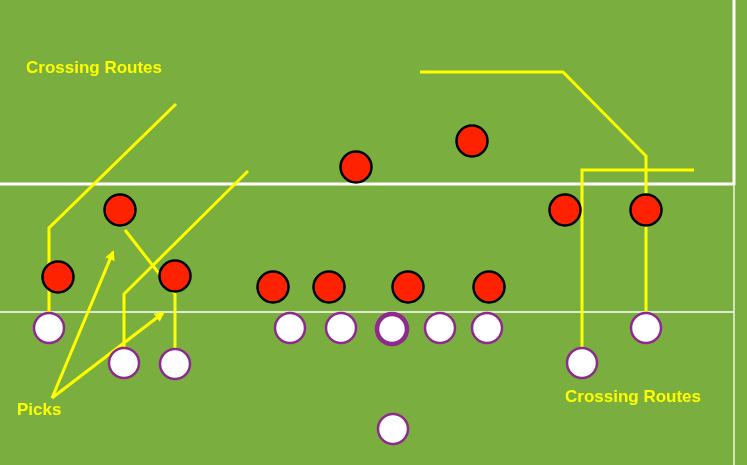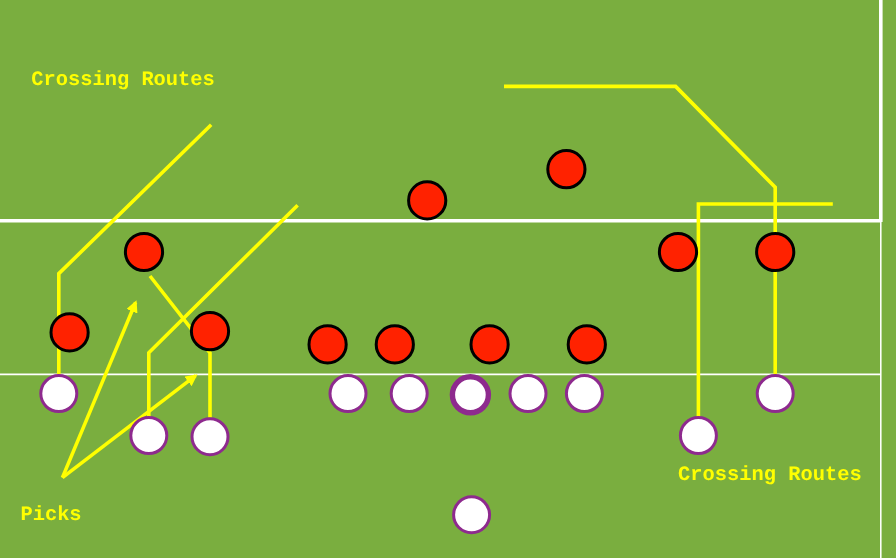--- a/index.html
+++ b/index.html
@@ -1,18 +1,18 @@
 <!DOCTYPE html>
 <html><head>
 <meta charset="utf-8">
 <style>
   html, body { margin:0; padding:0; }
   body { width:747px; height:465px; overflow:hidden; background:#7aae3f; }
   #field { position:absolute; left:0; top:0; width:747px; height:465px; }
-  .lbl { position:absolute; font-family:Liberation Mono, monospace; font-weight:bold; font-size:17px; color:#ffff00; white-space:nowrap; }
+  .lbl { position:absolute; font-family:Liberation Sans, sans-serif; font-weight:bold; font-size:17px; color:#ffff00; white-space:nowrap; }
 </style>
 </head>
 <body>
 
 <svg id="field" viewBox="0 0 747 465" xmlns="http://www.w3.org/2000/svg">
   <defs>
     <marker id="ah" markerWidth="10" markerHeight="10" refX="8" refY="5" orient="auto" markerUnits="userSpaceOnUse">
       <path d="M0,0 L10,5 L0,10 z" fill="#ffff00"></path>
     </marker>
   </defs>
@@ -56,14 +56,14 @@
       <circle cx="392" cy="329" r="15" fill="#ffffff" stroke="#8e2a8e" stroke-width="4.5"></circle>
       <circle cx="440" cy="328" r="15" fill="#ffffff" stroke="#8e2a8e" stroke-width="2.5"></circle>
       <circle cx="487" cy="328" r="15" fill="#ffffff" stroke="#8e2a8e" stroke-width="2.5"></circle>
       <circle cx="582" cy="363" r="15" fill="#ffffff" stroke="#8e2a8e" stroke-width="2.5"></circle>
       <circle cx="646" cy="328" r="15" fill="#ffffff" stroke="#8e2a8e" stroke-width="2.5"></circle>
       <circle cx="393" cy="429" r="15" fill="#ffffff" stroke="#8e2a8e" stroke-width="2.5"></circle>
     </g>
 </svg>
 
 <div class="lbl" style="left:26px; top:58px;">Crossing Routes</div>
-<div class="lbl" style="left:17px; top:420px;">Picks</div>
+<div class="lbl" style="left:17px; top:400px;">Picks</div>
 <div class="lbl" style="left:565px; top:387px;">Crossing Routes</div>
 
 </body></html>

